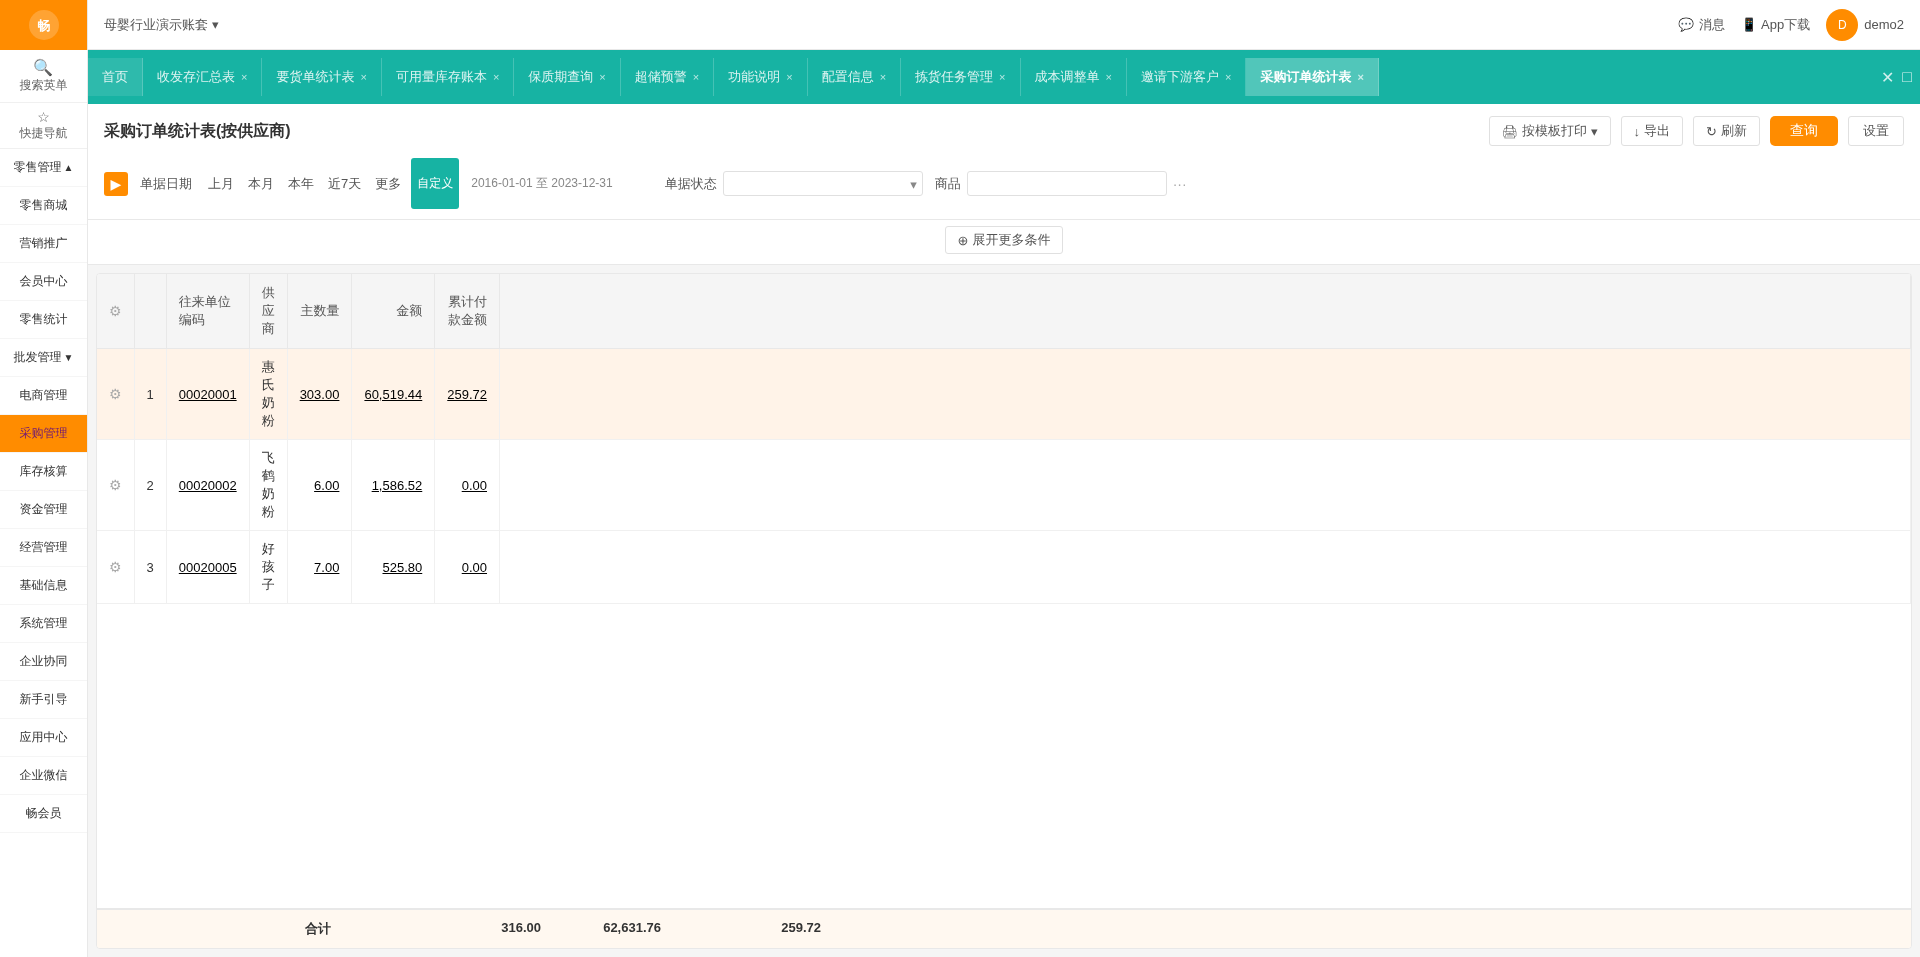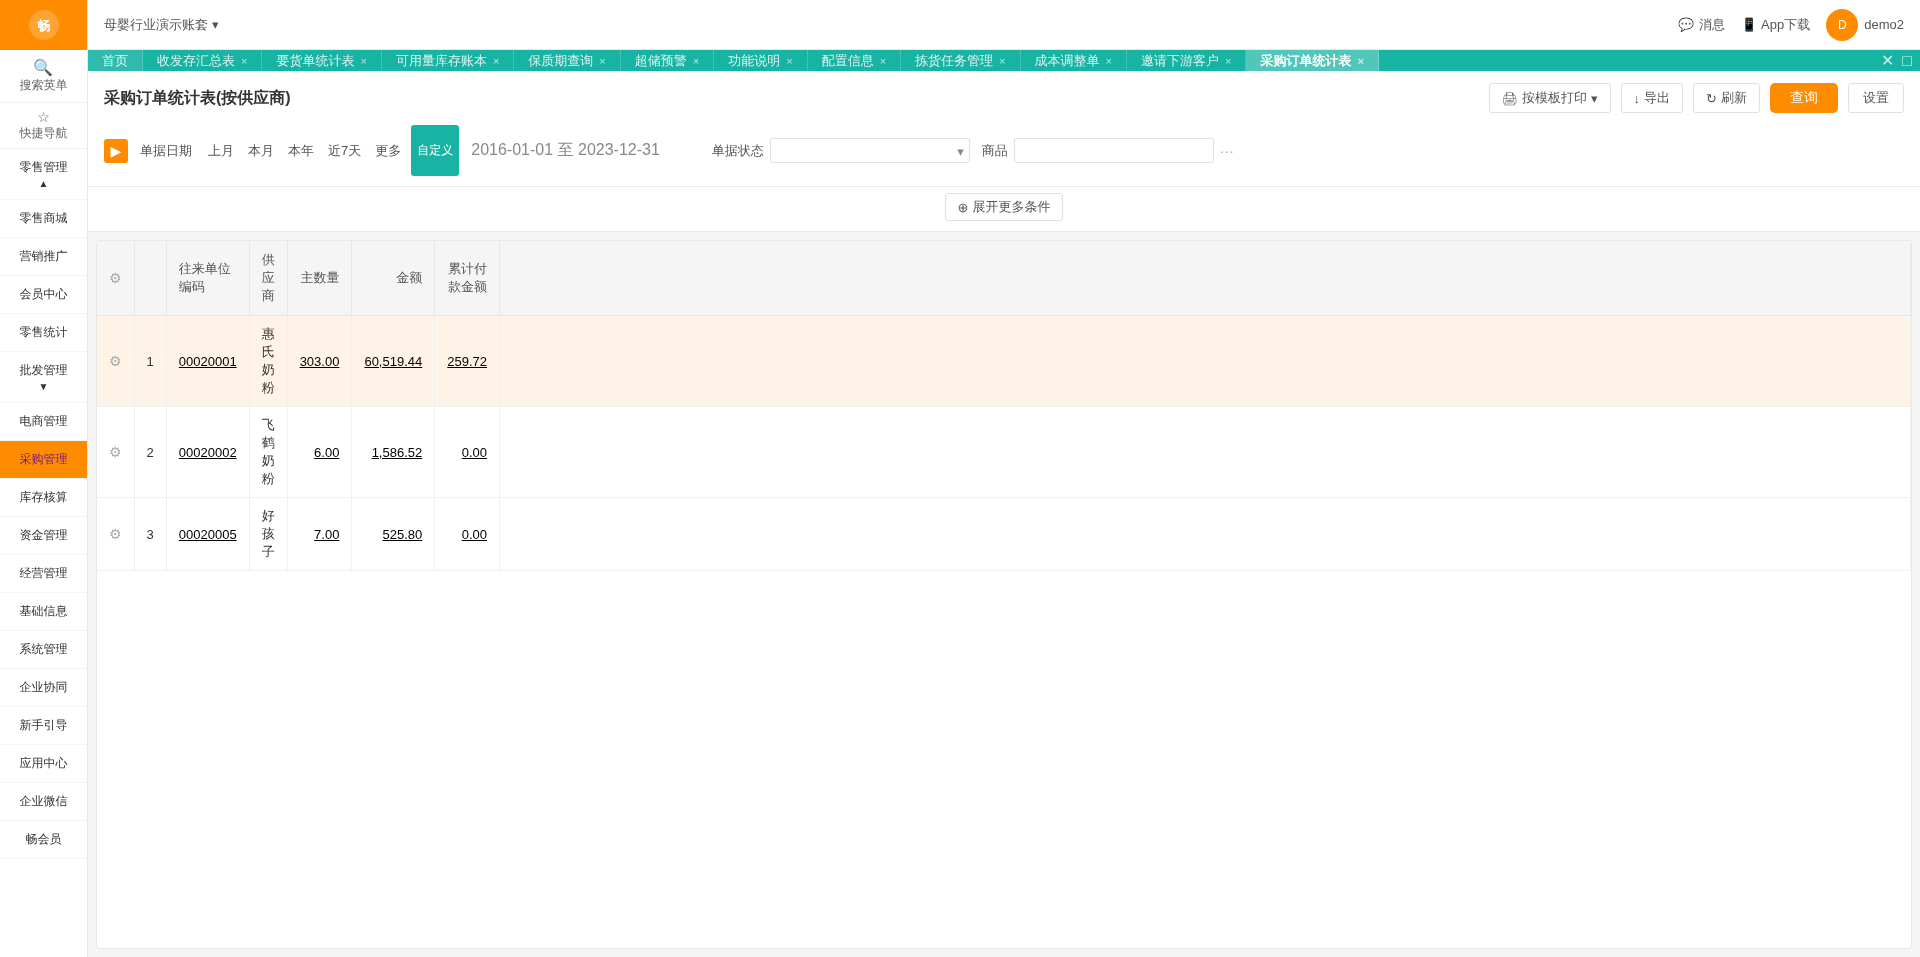--- a/index.html
+++ b/index.html
@@ -44,21 +44,20 @@
       color: #666;
       cursor: pointer;
     }
     .sidebar-item {
       padding: 10px 4px;
       text-align: center;
       font-size: 12px;
       color: #333;
       cursor: pointer;
       border-bottom: 1px solid #f5f5f5;
-      flex-direction: column;
     }
     .sidebar-item.active { background: #ff8c00; color: #701a75; }
     .sidebar-item.has-sub { display: flex; align-items: center; justify-content: center; gap: 2px; }
     .sidebar-item .arrow { font-size: 10px; }
 
     
     .main-content {
       flex: 1;
       display: flex;
       flex-direction: column;
@@ -112,21 +111,21 @@
       font-size: 12px;
     }
 
     
     .tabbar {
       background: #17b3a3;
       display: flex;
       align-items: center;
       flex-shrink: 0;
       overflow: hidden;
-      height: 21px;
+      height: 54px;
     }
     .tabbar-tab {
       display: flex;
       align-items: center;
       gap: 6px;
       padding: 0 14px;
       height: 38px;
       font-size: 13px;
       color: rgba(255,255,255,0.85);
       cursor: pointer;
@@ -281,21 +280,21 @@
     }
     .date-custom-badge {
       background: #17b3a3;
       color: white;
       padding: 17px 6px;
       border-radius: 3px;
       font-size: 12px;
       cursor: pointer;
     }
     .date-range {
-      font-size: 16px;
+      font-size: 12px;
       color: #888;
     }
     .filter-field {
       display: flex;
       align-items: center;
       gap: 6px;
     }
     .filter-field label {
       color: #555;
       font-size: 13px;
@@ -673,16 +672,26 @@
       <td>好孩子</td>
       <td class="right link">7.00</td>
       <td class="right link">525.80</td>
       <td class="right link">0.00</td>
       <td></td>
     </tr>
             </tbody>
         </table>
       </div>
 
+      <div class="table-footer">
+        <div class="footer-cell" style="width:36px;"></div>
+        <div class="footer-cell" style="width:40px;"></div>
+        <div class="footer-cell" style="min-width:120px;"></div>
+        <div class="footer-cell" style="min-width:160px;">合计</div>
+        <div class="footer-cell right" style="min-width:100px; text-align:right;">316.00</div>
+        <div class="footer-cell right" style="min-width:120px; text-align:right;">62,631.76</div>
+        <div class="footer-cell right" style="min-width:160px; text-align:right;">259.72</div>
+        <div class="footer-cell" style="flex:1;"></div>
+      </div>
     </div>
 
   </div>
 </div>
 
 </body></html>

